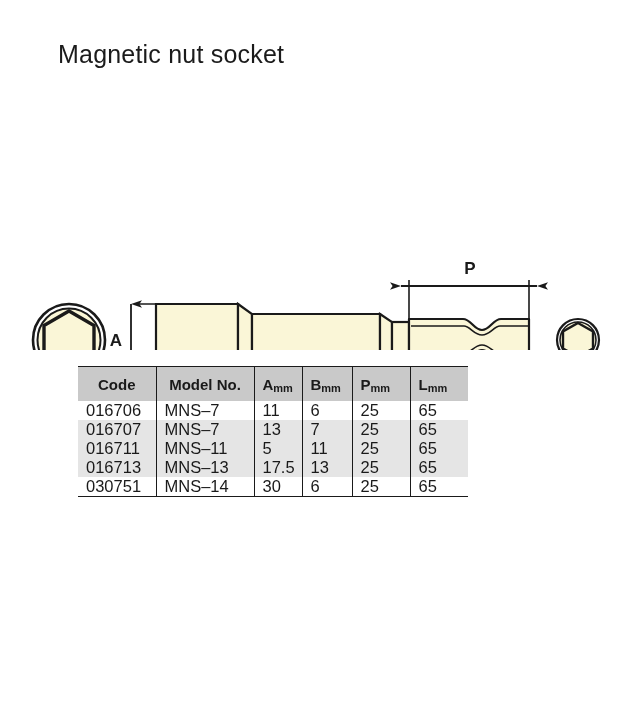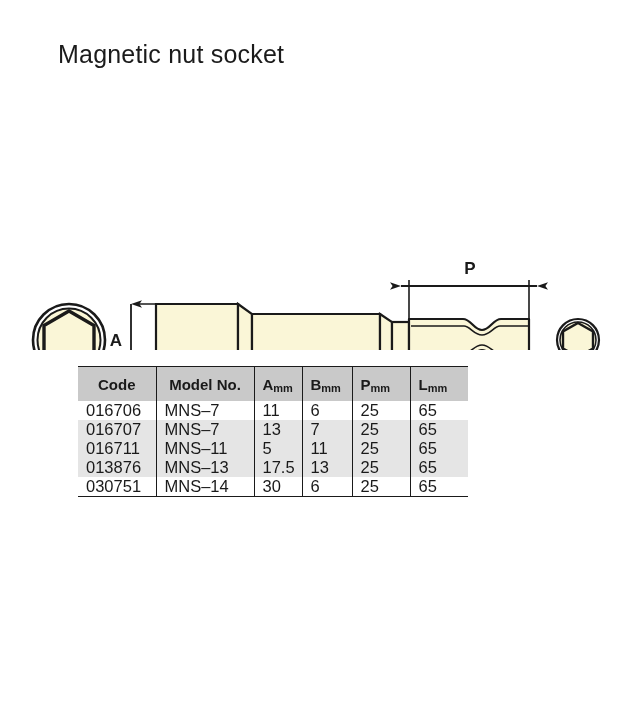--- a/index.html
+++ b/index.html
@@ -252,21 +252,21 @@
       </tr>
       <tr class="alt">
         <td>016711</td>
         <td>MNS–11</td>
         <td>5</td>
         <td>11</td>
         <td>25</td>
         <td>65</td>
       </tr>
       <tr class="alt">
-        <td>013876</td>
+        <td>016713</td>
         <td>MNS–13</td>
         <td>17.5</td>
         <td>13</td>
         <td>25</td>
         <td>65</td>
       </tr>
       <tr>
         <td>030751</td>
         <td>MNS–14</td>
         <td>30</td>

